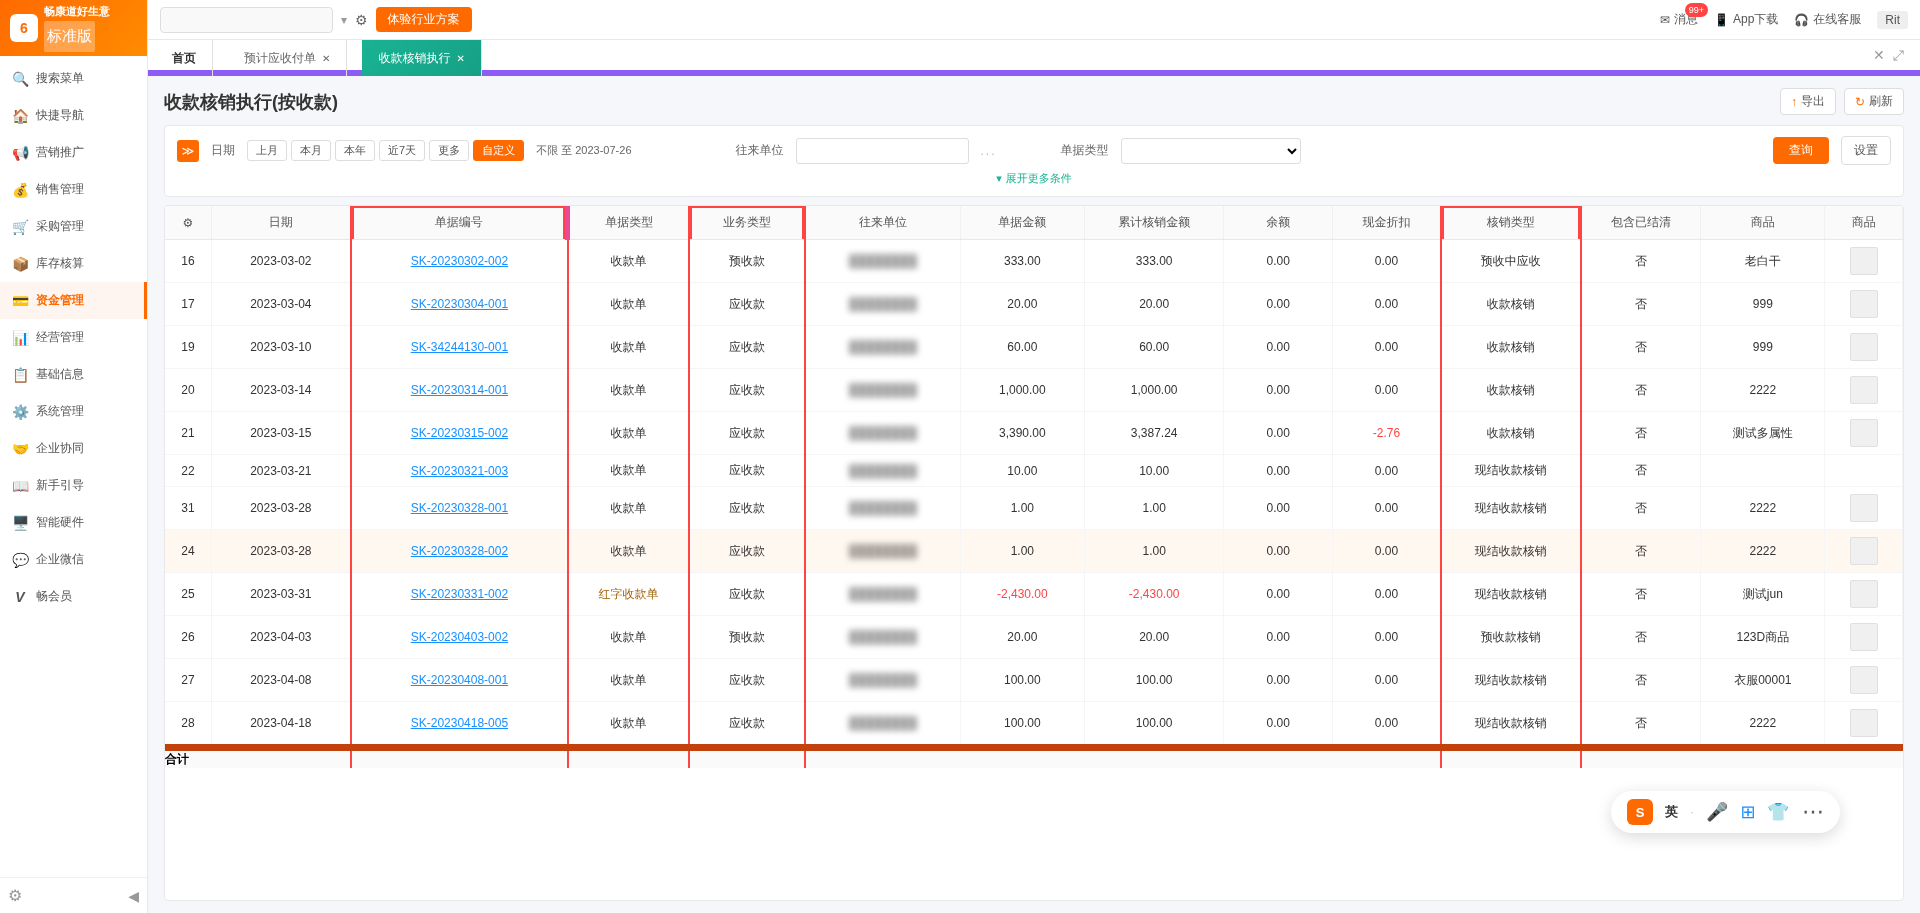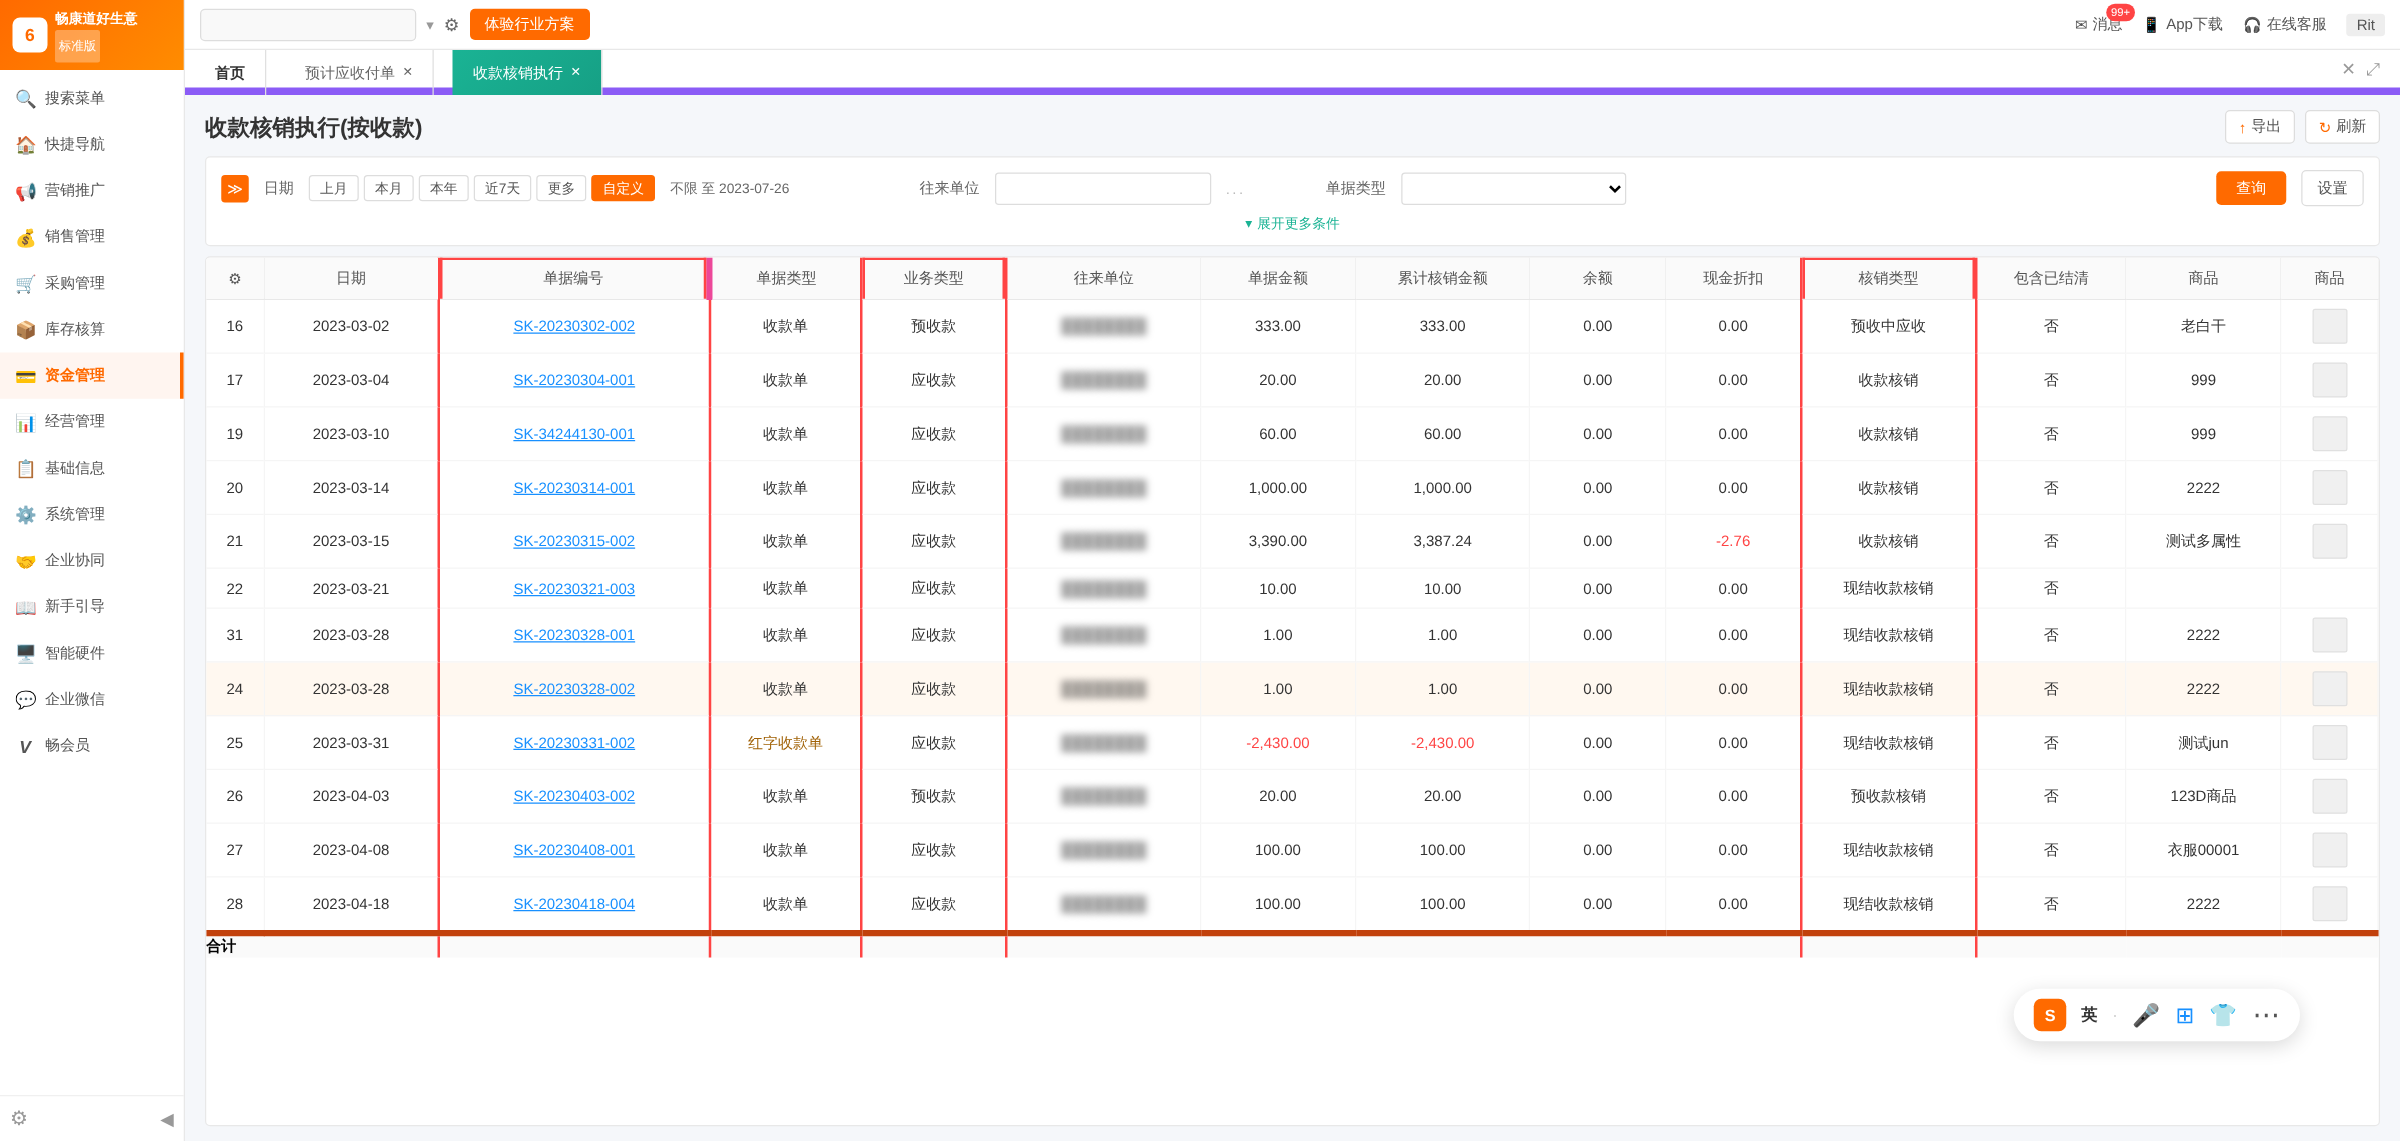--- a/index.html
+++ b/index.html
@@ -2,21 +2,21 @@
 <html><head>
   <meta charset="utf-8">
   <style>
     * { box-sizing: border-box; margin: 0; padding: 0; }
     body { font-family: 'Microsoft YaHei', Arial, sans-serif; font-size: 12px; background: #f5f5f5; display: flex; height: 913px; overflow: hidden; }
 
     
     .sidebar { width: 148px; background: #fff; border-right: 1px solid #e8e8e8; display: flex; flex-direction: column; flex-shrink: 0; }
     .sidebar-logo { height: 56px; background: linear-gradient(135deg, #ff6a00, #ff8c00); display: flex; align-items: center; padding: 0 10px; gap: 6px; }
     .sidebar-logo-icon { width: 28px; height: 28px; background: #fff; border-radius: 6px; display: flex; align-items: center; justify-content: center; color: #ff6a00; font-weight: bold; font-size: 14px; }
-    .sidebar-logo-badge { font-size: 10px; background: rgba(255,255,255,0.3); padding: 6px 3px; border-radius: 2px; color: #fff; margin-top: 2px; display: inline-block; }
+    .sidebar-logo-badge { font-size: 15px; background: rgba(255,255,255,0.3); padding: 6px 3px; border-radius: 2px; color: #fff; margin-top: 2px; display: inline-block; }
     .sidebar-menu { flex: 1; overflow-y: auto; padding: 4px 0; }
     .sidebar-item { display: flex; align-items: center; padding: 10px 12px; cursor: pointer; color: #555; gap: 8px; font-size: 12px; }
     .sidebar-item.active { background: #fff5f0; color: #ff6a00; font-weight: bold; border-right: 3px solid #ff6a00; }
     .sidebar-item-icon { width: 16px; text-align: center; font-size: 14px; }
     .sidebar-bottom { padding: 8px; display: flex; justify-content: space-between; align-items: center; border-top: 1px solid #f0f0f0; }
 
     
     .main { flex: 1; display: flex; flex-direction: column; overflow: hidden; }
 
     
@@ -83,21 +83,21 @@
     .col-biztype { width: 75px; border-left: 2px solid #ff4444; border-right: 2px solid #ff4444; }
     .col-partner { width: 100px; }
     .col-amount { width: 80px; }
     .col-cumamt { width: 90px; }
     .col-balance { width: 70px; }
     .col-discount { width: 70px; }
     .col-veritype { width: 90px; border-left: 2px solid #ff4444; border-right: 2px solid #ff4444; }
     .col-incl { width: 65px; }
     .col-goods { width: 80px; }
     .col-goods2 { width: 50px; }
-    .tfoot-row td { font-weight: bold; background: #fafafa; border-top: 5px solid #c2410c; }
+    .tfoot-row td { font-weight: bold; background: #fafafa; border-top: 7px solid #c2410c; }
     .blurred { color: transparent; text-shadow: 0 0 6px rgba(0,0,0,0.35); user-select: none; }
 
     
     .float-toolbar { position: fixed; bottom: 80px; right: 80px; background: #fff; border-radius: 24px; padding: 8px 16px; display: flex; align-items: center; gap: 12px; box-shadow: 0 4px 16px rgba(0,0,0,0.15); z-index: 100; }
     .float-logo { background: #ff6a00; color: #fff; border-radius: 6px; width: 26px; height: 26px; display: flex; align-items: center; justify-content: center; font-weight: bold; font-size: 13px; }
     .float-text { font-size: 13px; font-weight: bold; color: #333; }
     .float-icon { font-size: 18px; cursor: pointer; color: #555; }
     .float-icon.blue { color: #1890ff; }
     .float-icon.teal { color: #1ab394; }
 
@@ -503,21 +503,21 @@
                 <td class="cell-veritype">现结收款核销</td>
                 <td>否</td>
                 <td>衣服00001</td>
                 <td>
                   <div style="width:28px;height:28px;background:#f0f0f0;border:1px solid #e0e0e0;border-radius:2px;margin:auto;"></div>
                 </td>
               </tr>
               <tr>
                 <td>28</td>
                 <td>2023-04-18</td>
-                <td class="link cell-docno last-row-docno">SK-20230418-004</td>
+                <td class="link cell-docno last-row-docno">SK-20230418-005</td>
                 <td>收款单</td>
                 <td class="cell-biztype last-row-biztype">应收款</td>
                 <td class="blurred">████████</td>
                 <td>100.00</td>
                 <td>100.00</td>
                 <td>0.00</td>
                 <td>0.00</td>
                 <td class="cell-veritype last-row-veritype">现结收款核销</td>
                 <td>否</td>
                 <td>2222</td>

